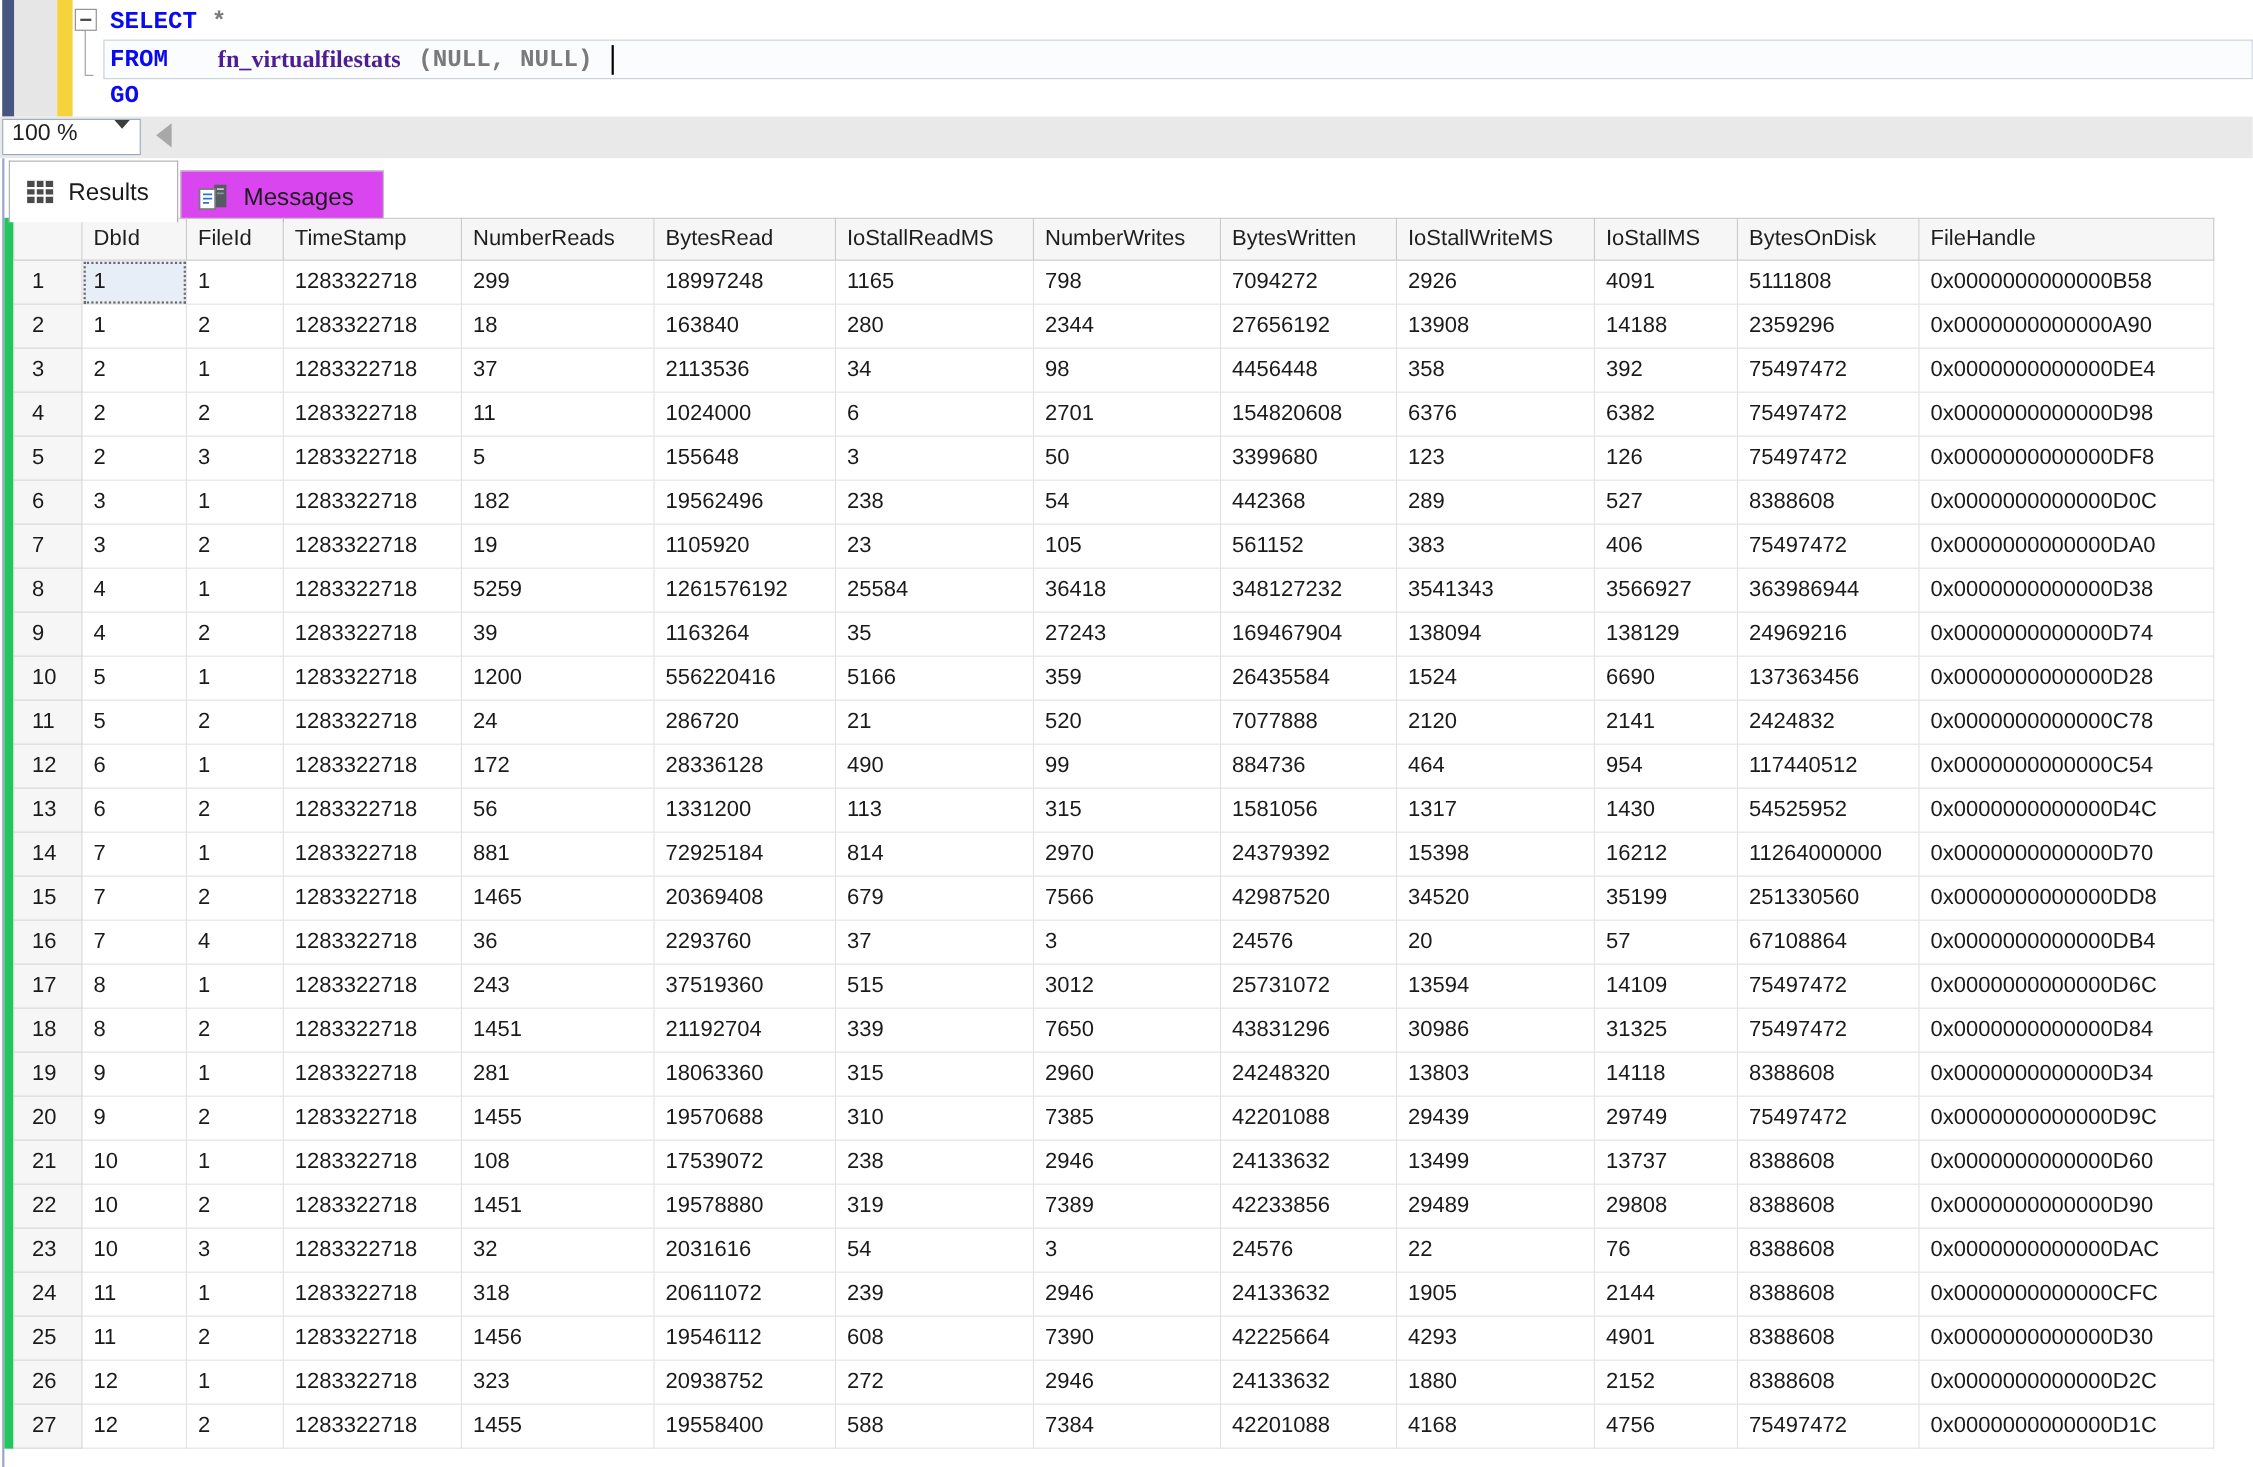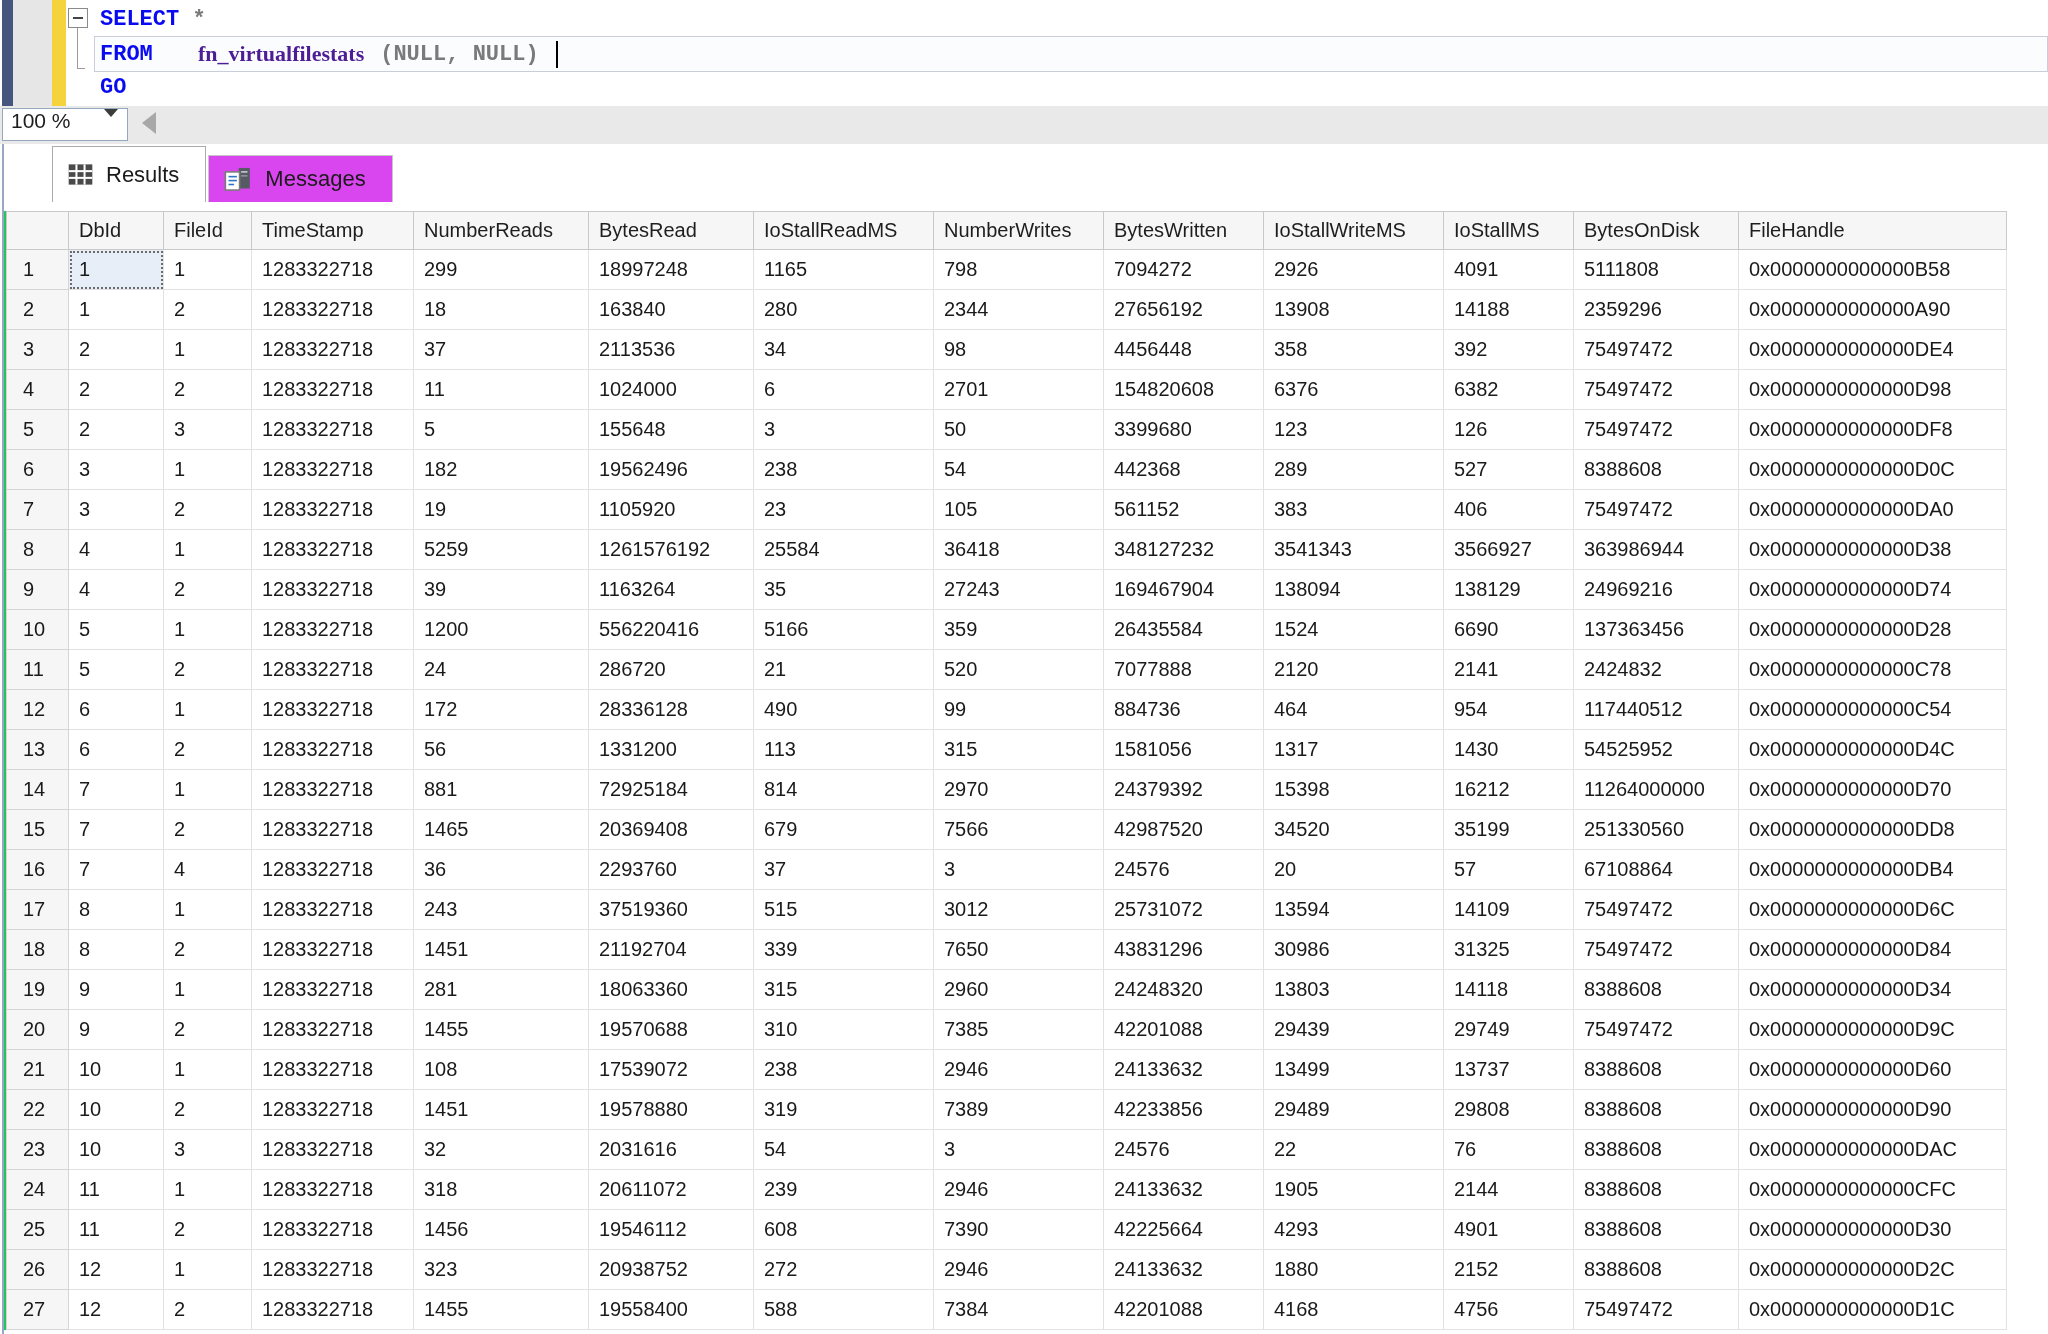--- a/index.html
+++ b/index.html
@@ -53,28 +53,28 @@
     position:absolute;left:142px;top:6px;width:0;height:0;
     border-top:11px solid transparent;border-bottom:11px solid transparent;border-right:14px solid #a8a8a8;
   }
 
   
   .results-pane{position:absolute;left:0;top:144px;width:2048px;height:1190px;background:#fff;}
   .pane-left-border{position:absolute;left:2px;top:0;width:2px;height:1190px;background:#9aa6c2;}
   .tabs{position:absolute;left:8px;top:0;height:58px;display:flex;align-items:flex-end;}
   .tab{
     display:flex;align-items:center;box-sizing:border-box;cursor:default;
-    font-size:22px;color:#1b1b1b;padding:0 26px 0 14px;margin-left:44px;
+    font-size:22px;color:#1b1b1b;padding:0 26px 0 14px;
   }
   .tab.active{height:56px;background:#fff;border:1px solid #ababab;border-bottom:none;z-index:2;}
   .tab.inactive{height:47px;background:#d946ef;border:1px solid #c6c6c6;border-bottom:none;margin-left:2px;}
   .tab .tab-icon{margin-right:12px;display:flex;align-items:center;}
 
   
-  .grid-wrap{position:absolute;left:4px;top:67px;border-left:2px solid #22c55e;}
+  .grid-wrap{position:absolute;left:4px;top:54px;border-left:8px solid #22c55e;}
   table.grid{border-collapse:collapse;table-layout:fixed;font-size:20px;color:#1a1a1a;}
   table.grid th, table.grid td{
     box-sizing:border-box;white-space:nowrap;overflow:hidden;text-align:left;font-weight:normal;
   }
   table.grid thead th{
     height:38px;background:#f6f6f6;border:1px solid #c9c9c9;padding:0 4px 0 10px;color:#1e1e1e;
   }
   table.grid tbody th{
     height:40px;background:#f6f6f6;border:1px solid #d5d5d5;padding:0 4px 0 16px;
   }

